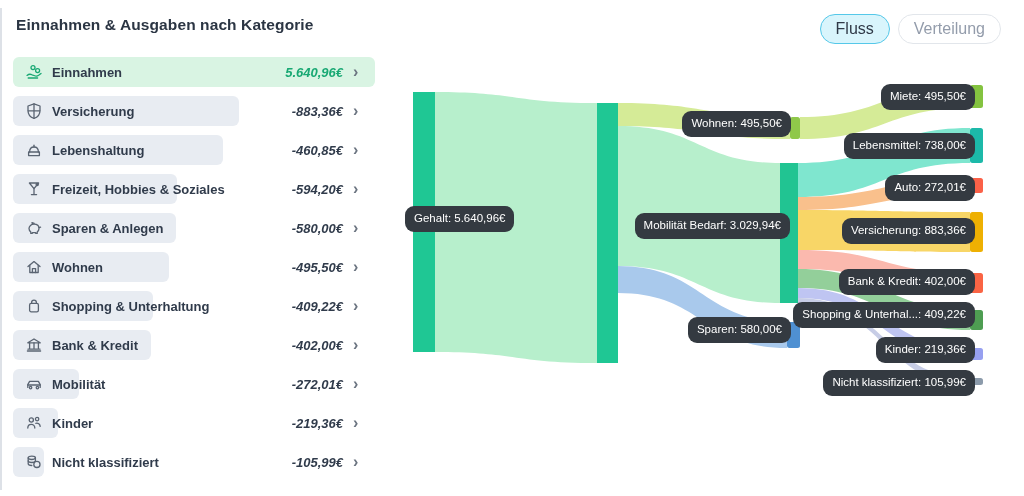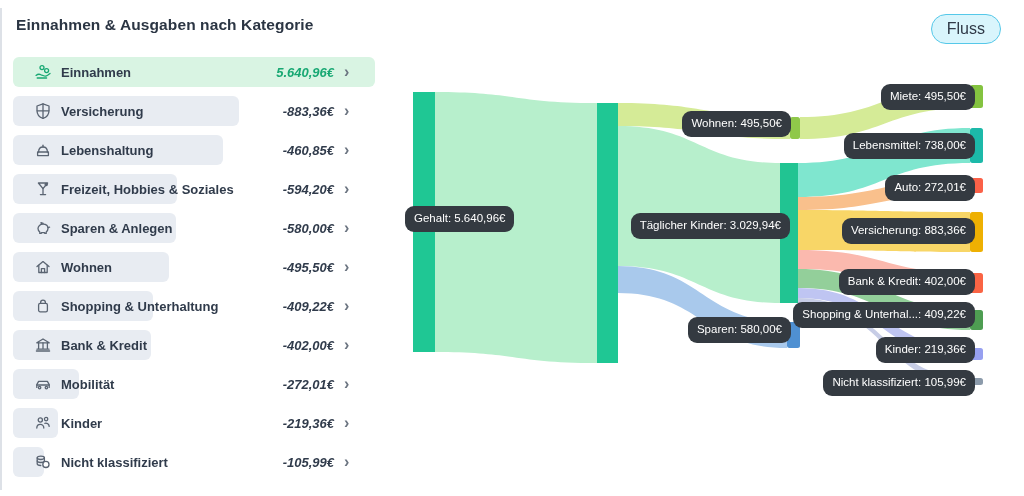--- a/index.html
+++ b/index.html
@@ -16,21 +16,21 @@
     height:30px; border-radius:16px; padding:0 15px; font-size:16px;
     display:flex; align-items:center; background:#ffffff; border:1px solid #e2e6eb;
     color:#939cab; cursor:pointer; white-space:nowrap;
   }
   .toggle-btn.active { background:#d9f5fc; border:1.5px solid #55c8e9; color:#2f3947; }
 
   .category-list { position:absolute; left:13px; top:57px; width:362px; }
   .cat-row { position:relative; height:30px; margin-bottom:9px; cursor:pointer; }
   .cat-bar { position:absolute; left:0; top:0; height:30px; border-radius:6px; background:#e8ecf2; }
   .cat-row.income .cat-bar { background:#d9f4e3; }
-  .cat-content { position:absolute; left:0; top:0; width:100%; height:100%; display:flex; align-items:center; padding:0 21px; box-sizing:border-box; }
+  .cat-content { position:absolute; left:0; top:0; width:100%; height:100%; display:flex; align-items:center; padding:0 12px; box-sizing:border-box; }
   .cat-icon { width:18px; height:18px; margin-right:9px; flex:none; display:block; }
   .cat-icon svg { width:18px; height:18px; display:block; }
   .cat-label { font-weight:bold; font-size:13px; color:#303b4b; white-space:nowrap; }
   .cat-amount { margin-left:auto; font-weight:bold; font-size:13px; color:#303b4b; white-space:nowrap;font-style:italic; }
   .cat-row.income .cat-amount { color:#18a873; }
   .cat-chevron { margin-left:10px; width:10px; color:#6b7480; font-size:16px; line-height:26px; font-weight:bold; flex:none; }
 
   .sankey { position:absolute; left:400px; top:50px; width:624px; height:446px; }
   .sankey svg { position:absolute; left:0; top:0; }
   .sankey-label {
@@ -40,20 +40,21 @@
 </style>
 </head>
 <body>
 
 <div class="left-edge"></div>
 
 <div class="page-title">Einnahmen &amp; Ausgaben nach Kategorie</div>
 
 <div class="toggle-group">
   <button class="toggle-btn active">Fluss</button>
+  <button class="toggle-btn">Verteilung</button>
 </div>
 
 <div class="category-list" id="cat-list">
     <div class="cat-row income">
       <div class="cat-bar" style="width: 362px;"></div>
       <div class="cat-content">
         <span class="cat-icon">
           <svg viewBox="0 0 18 18">
             <g fill="none" stroke="#18a873" stroke-width="1.3" stroke-linecap="round" stroke-linejoin="round">
               <circle cx="8" cy="4.6" r="2"></circle>
@@ -268,21 +269,21 @@
       <rect x="570" y="128" width="13" height="15" rx="2.5" fill="#fb6148"></rect>
       <rect x="570" y="162" width="13" height="40" rx="2.5" fill="#eeb002"></rect>
       <rect x="570" y="223" width="13" height="20" rx="2.5" fill="#fa6444"></rect>
       <rect x="570" y="260" width="13" height="20" rx="2.5" fill="#4e9d52"></rect>
       <rect x="570" y="298" width="13" height="12" rx="2.5" fill="#97a0f0"></rect>
       <rect x="570" y="328" width="13" height="7" rx="2.5" fill="#8c9bab"></rect>
     </svg>
   <div id="sankey-labels">
       <div class="sankey-label" style="left: 5px; top: 156px;">Gehalt: 5.640,96€</div>
       <div class="sankey-label" style="right: 233px; top: 61px;">Wohnen: 495,50€</div>
-      <div class="sankey-label" style="right: 234px; top: 163px;">Täglicher Kinder: 3.029,94€</div>
+      <div class="sankey-label" style="right: 234px; top: 163px;">Mobilität Bedarf: 3.029,94€</div>
       <div class="sankey-label" style="right: 233px; top: 267px;">Sparen: 580,00€</div>
       <div class="sankey-label" style="right: 49px; top: 34px;">Miete: 495,50€</div>
       <div class="sankey-label" style="right: 49px; top: 83px;">Lebensmittel: 738,00€</div>
       <div class="sankey-label" style="right: 49px; top: 125px;">Auto: 272,01€</div>
       <div class="sankey-label" style="right: 49px; top: 168px;">Versicherung: 883,36€</div>
       <div class="sankey-label" style="right: 49px; top: 219px;">Bank &amp; Kredit: 402,00€</div>
       <div class="sankey-label" style="right: 49px; top: 252px;">Shopping &amp; Unterhal...: 409,22€</div>
       <div class="sankey-label" style="right: 49px; top: 287px; margin-left: 14px;">Kinder: 219,36€</div>
       <div class="sankey-label" style="right: 49px; top: 320px;">Nicht klassifiziert: 105,99€</div>
     </div>

